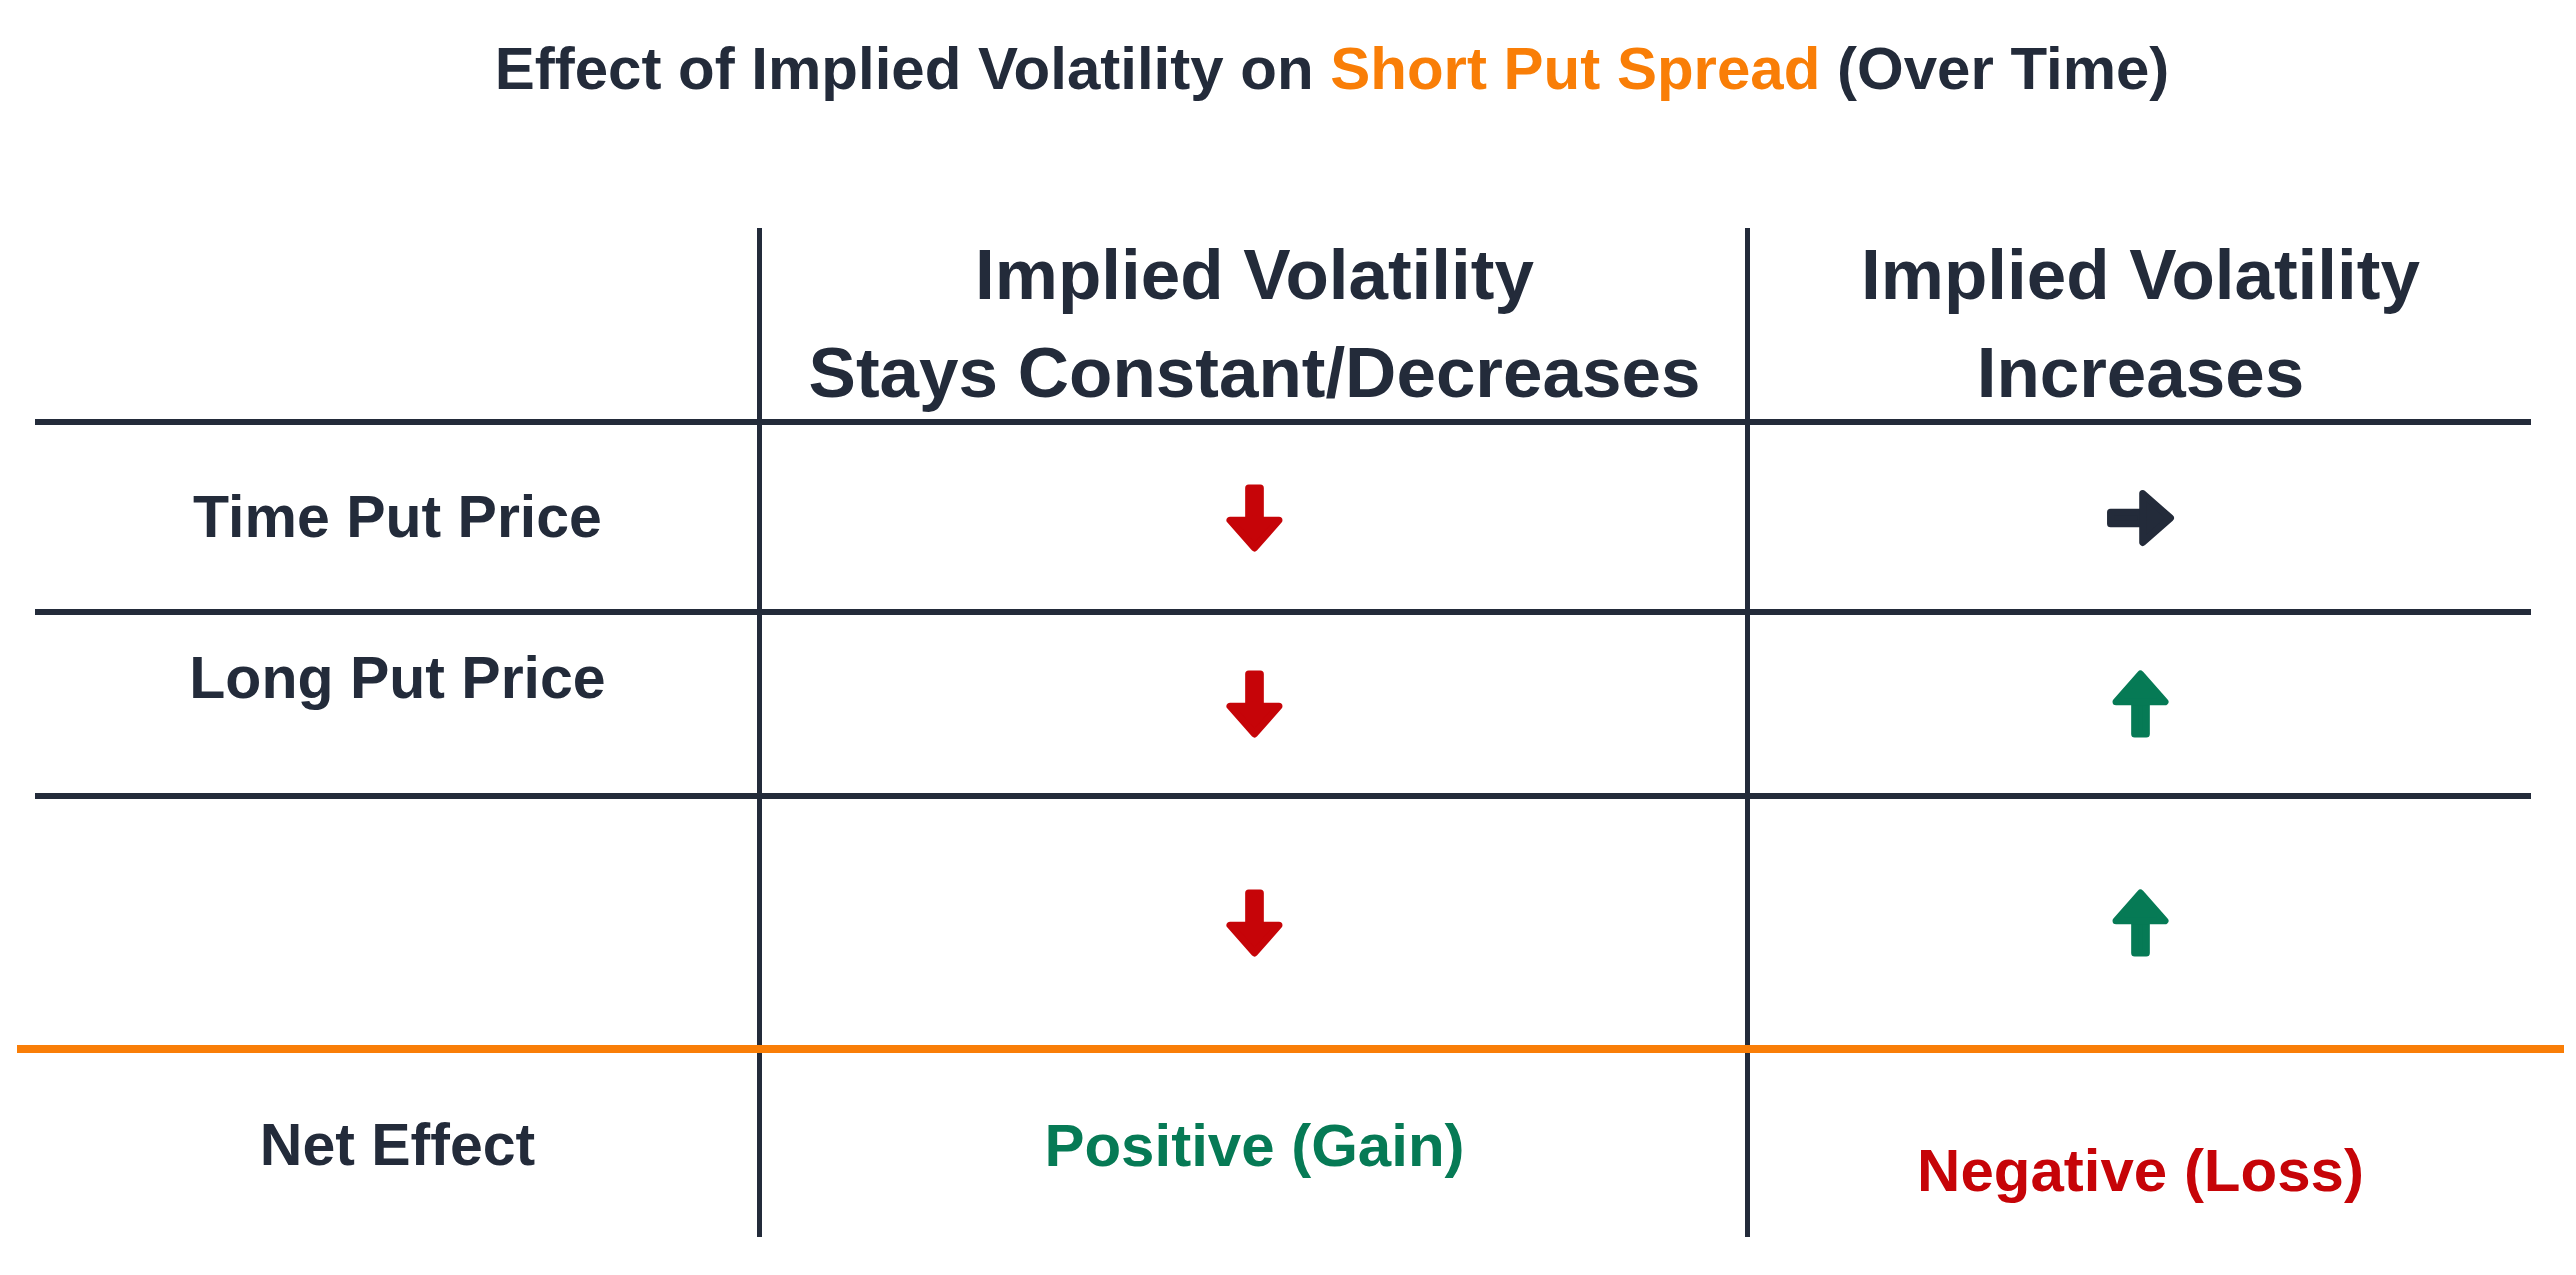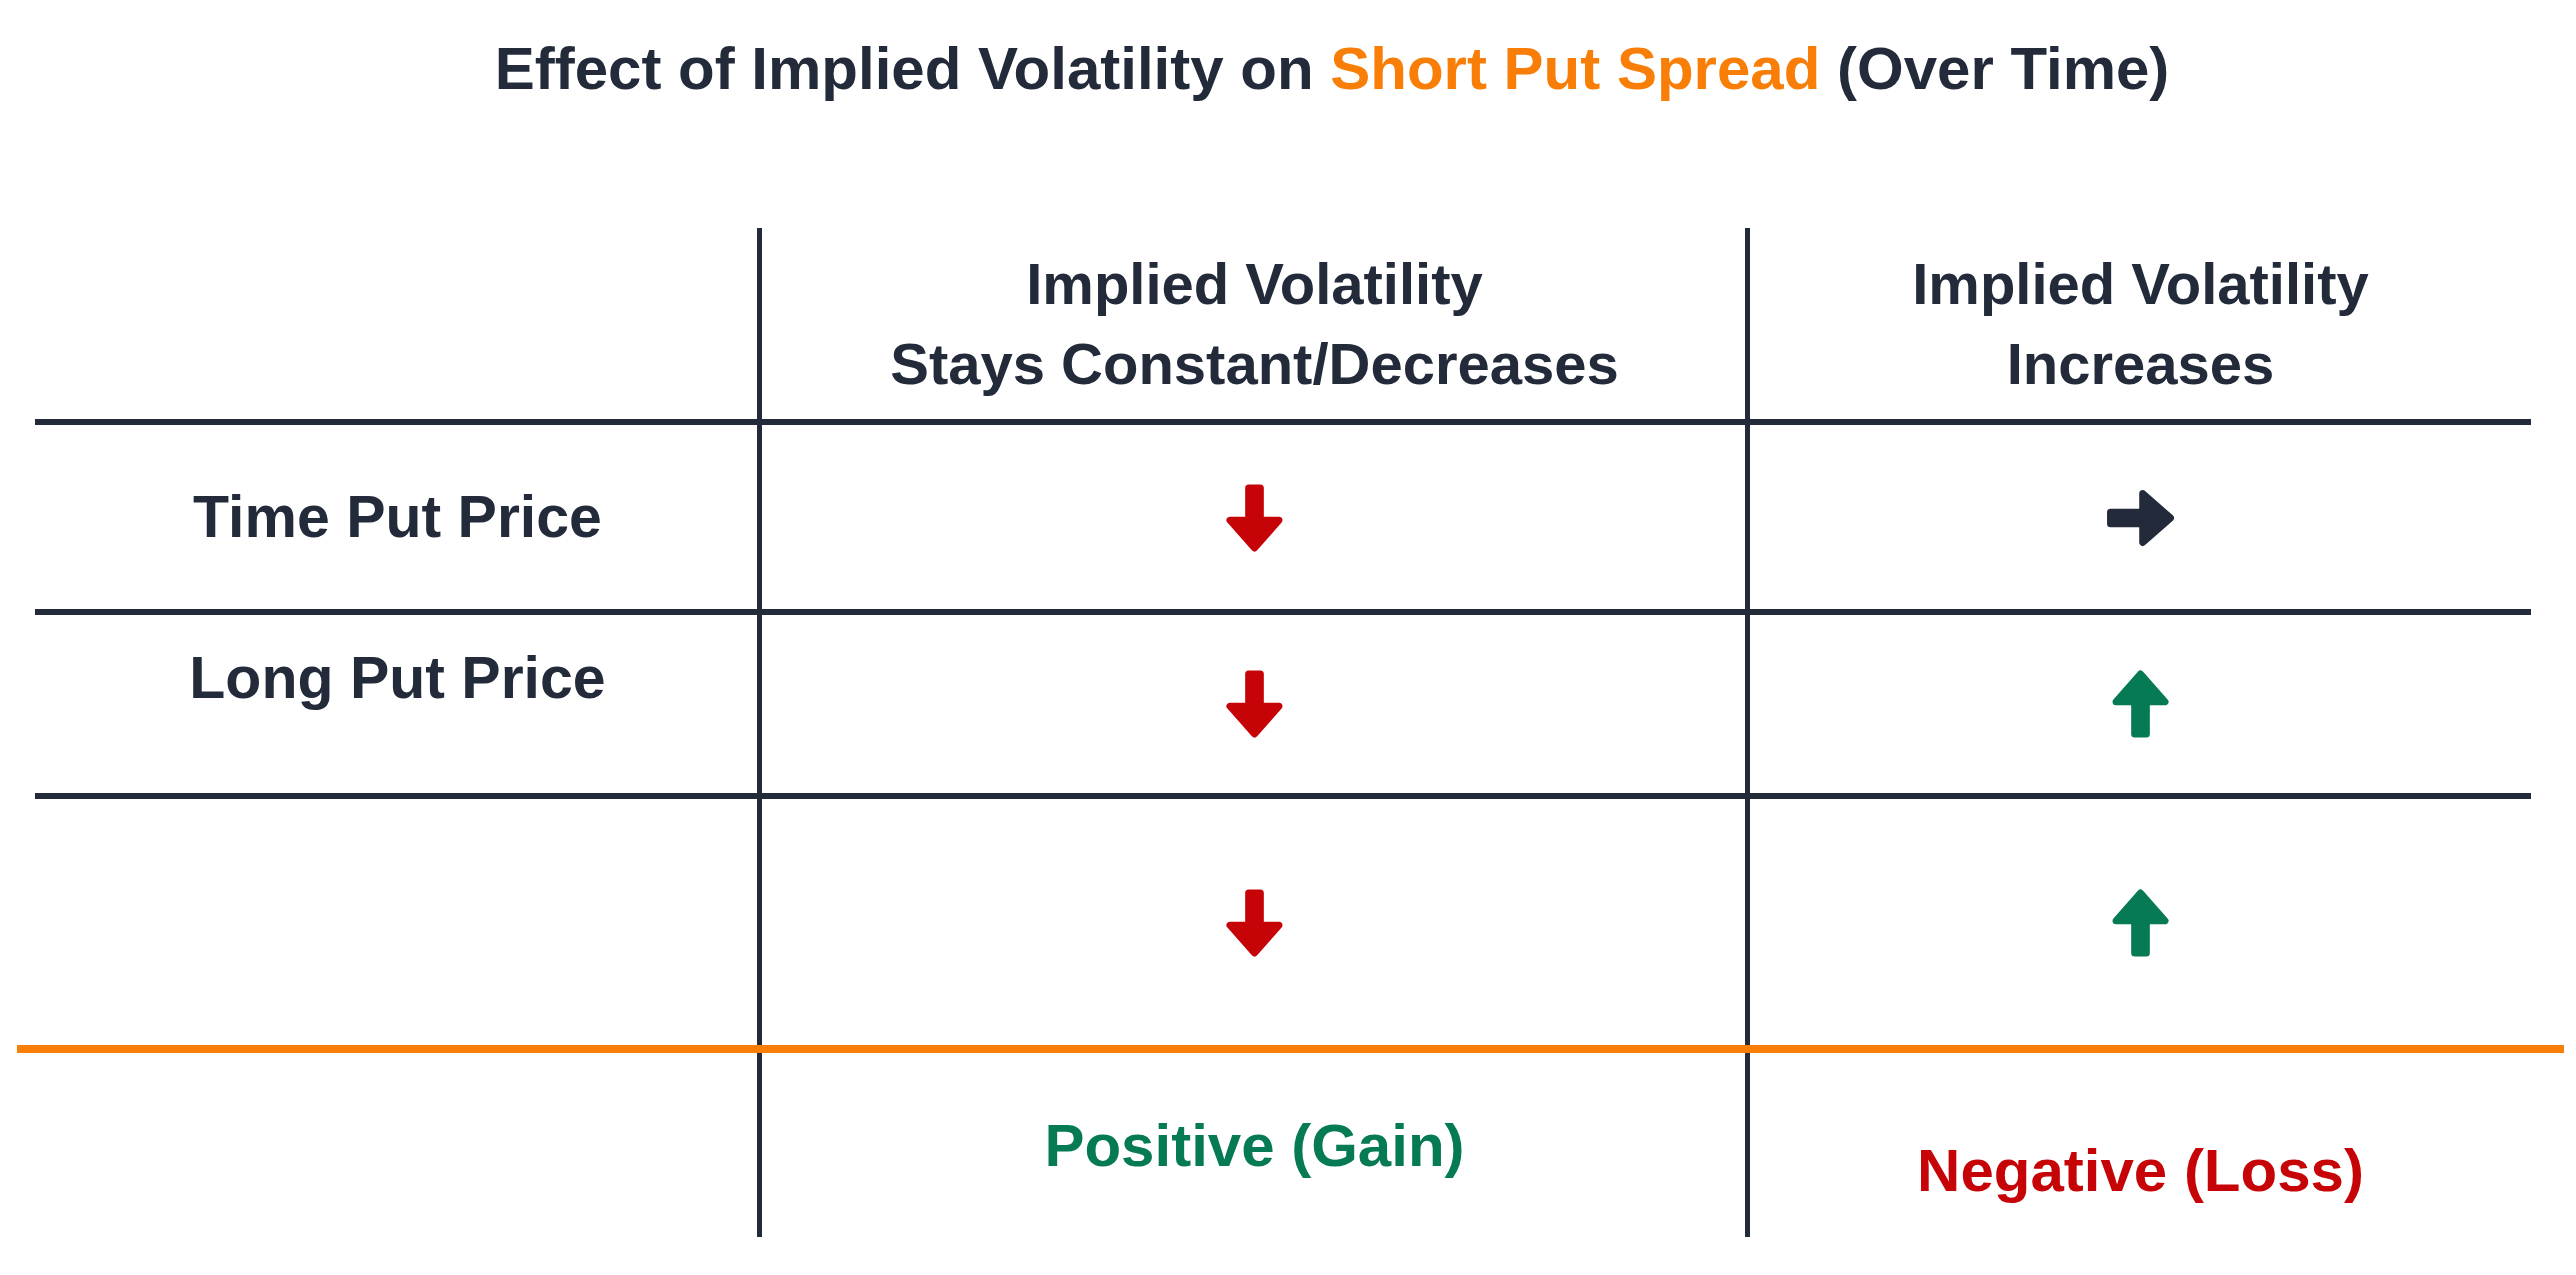--- a/index.html
+++ b/index.html
@@ -25,21 +25,21 @@
   .title .hl { color: var(--orange, #F97E07); }
 
   .cell {
     position: absolute;
     display: flex;
     align-items: center;
     justify-content: center;
     text-align: center;
     white-space: pre-line;
   }
-  .header-cell { font-size: 58px; line-height: 1.38; }
+  .header-cell { font-size: 71px; line-height: 1.38; }
   .label-cell  { font-size: 59px; line-height: 1.26; }
   .value-cell  { font-size: 60px; }
   .green-text  { color: var(--green, #067A55); }
   .red-text    { color: var(--red, #C60408); margin-top: 25px; }
 
   .vline, .hline {
     position: absolute;
     background: var(--navy, #232B3A);
   }
   .orange-line {
@@ -136,17 +136,18 @@
     <span class="icon arrow-up" style="color: rgb(6, 122, 85);">
       <svg viewBox="0 0 100 115" width="71" height="74">
           <g fill="currentColor" stroke="currentColor" stroke-width="11" stroke-linejoin="round" stroke-linecap="round">
             <path d="M41 11 h18 v48 h-18 z"></path>
             <path d="M12 61 h76 L50 104 z"></path>
           </g>
         </svg>
     </span>
   </div>
 
+  <div class="cell label-cell col0" style="top:1054px; height:183px;">Net Effect</div>
   <div class="cell value-cell green-text col1" style="top:1054px; height:183px;text-align:center;">Positive (Gain)</div>
   <div class="cell value-cell red-text col2" style="top:1054px; height:183px;">Negative (Loss)</div>
 
 </div>
 
 
 </body></html>

